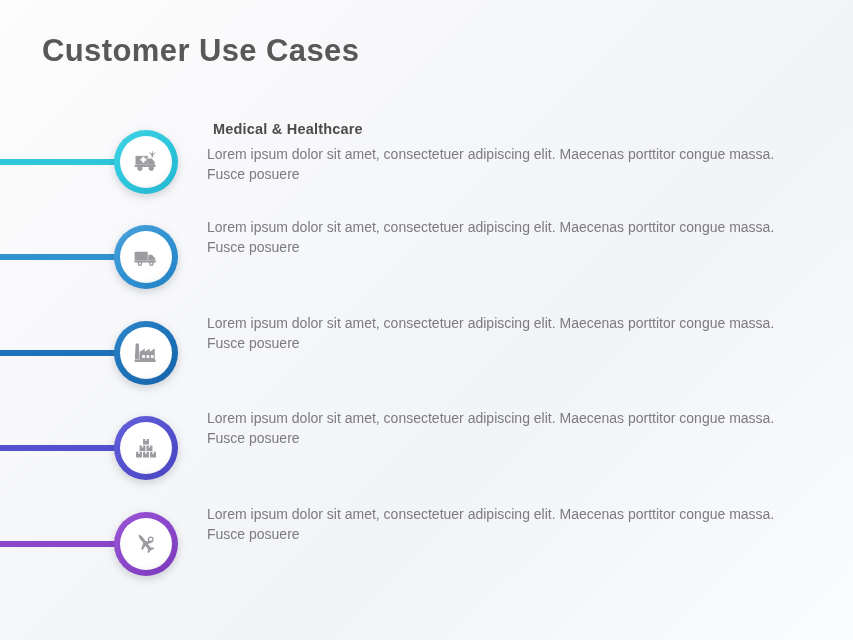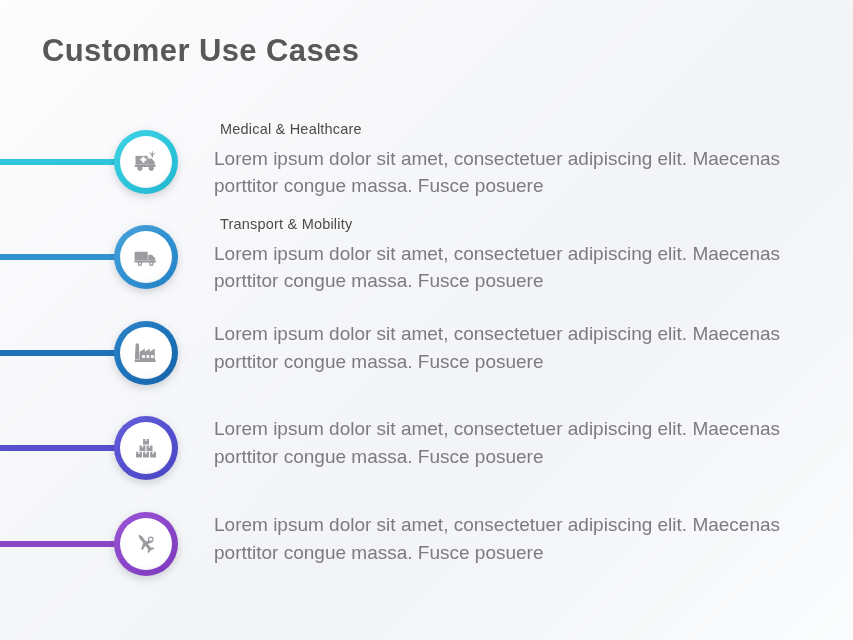--- a/index.html
+++ b/index.html
@@ -109,33 +109,33 @@
 
   .text {
     position: absolute;
     left: 207px;
     top: 8px;
     width: 615px;
   }
 
   .item-title {
     font-size: 14.5px;
-    font-weight: normal;
+    font-weight: bold;
     color: #4c4c4c;
     letter-spacing: .2px;
-    margin: 0 0 6px 13px;
+    margin: 0 0 6px 6px;
     line-height: 1.1;
     white-space: nowrap;
   }
 
   .item-desc {
-    font-size: 19px;
+    font-size: 14px;
     color: #7b7b80;
     line-height: 1.45;
-    margin: 7px;
+    margin: 0;
     max-width: 608px;
   }
 </style>
 </head>
 <body>
 
 <div id="slide">
 
   <div id="page-title">Customer Use Cases</div>
 
@@ -173,21 +173,20 @@
           <path d="M18.6 13.4h4.2l3.6 4.1v2.5h-7.8z"></path>
           <rect x="2.6" y="20" width="25" height="2.2" rx="1"></rect>
           <circle cx="9" cy="23.6" r="2.7"></circle>
           <circle cx="22.2" cy="23.6" r="2.7"></circle>
           <circle cx="9" cy="23.6" r="1.1" fill="#ffffff"></circle>
           <circle cx="22.2" cy="23.6" r="1.1" fill="#ffffff"></circle>
         </svg>
       </div>
     </div>
     <div class="text">
-      <p class="item-title">Transport &amp; Mobility</p>
       <p class="item-desc">Lorem ipsum  dolor sit  amet, consectetuer adipiscing  elit.  Maecenas porttitor congue massa. Fusce posuere</p>
     </div>
   </div>
 
   <div class="row" style="top:305px">
     <div class="connector" style="background: rgb(29, 115, 186);"></div>
     <div class="node">
       <div class="ring" style="background: linear-gradient(140deg, rgb(47, 134, 201) 0%, rgb(29, 115, 186) 48%, rgb(22, 99, 168) 100%);"></div>
       <div class="disc">
         <svg viewBox="0 0 32 32" aria-hidden="true" style="fill: rgb(155, 155, 160);">

